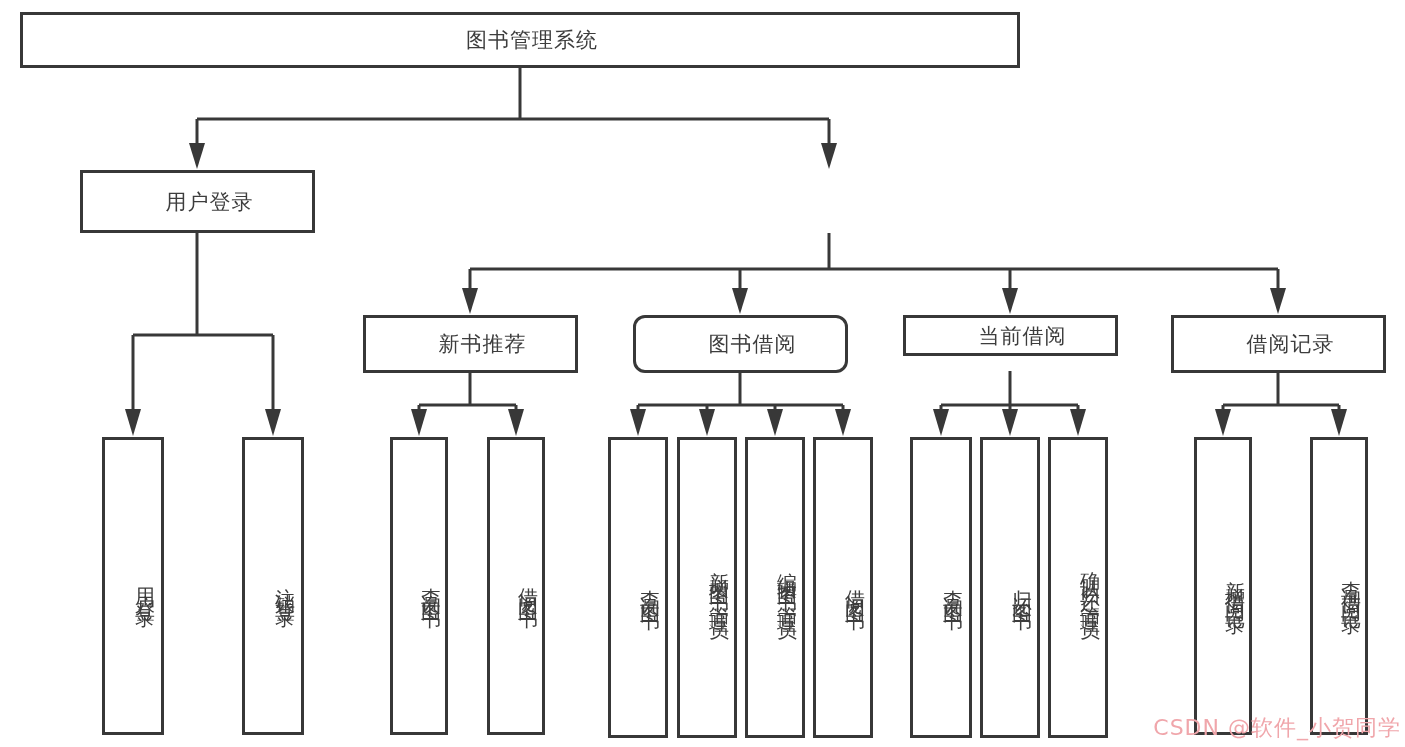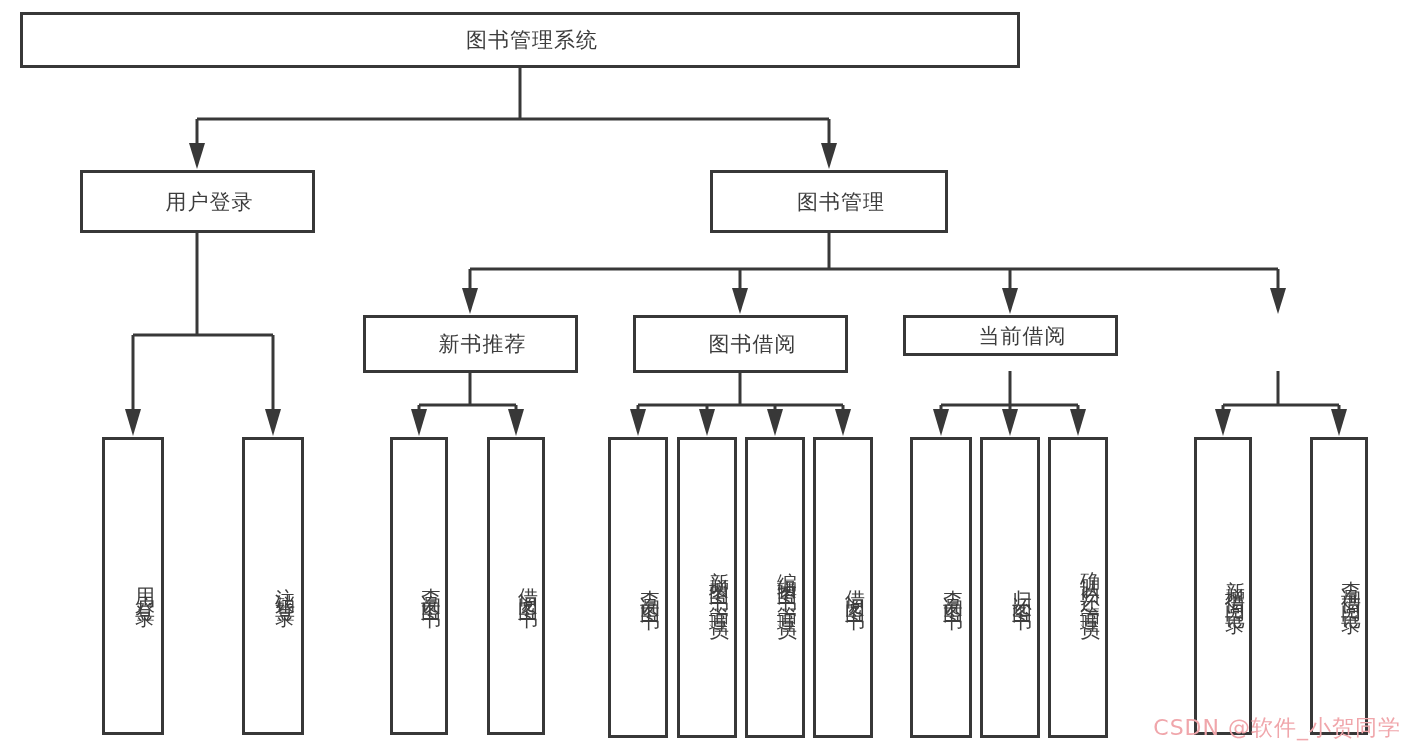--- a/index.html
+++ b/index.html
@@ -106,32 +106,32 @@
     <polygon points="1331,409 1347,409 1339,436" stroke="none"></polygon>
   </svg>
 
   <div class="node" style="left:20px;top:12px;width:1000px;height:56px;">
     <span>图书管理系统</span>
   </div>
 
   <div class="node" style="left:80px;top:170px;width:235px;height:63px;">
     <span>用户登录</span>
   </div>
-  <div class="node" style="left:710px;top:170px;width:238px;height:63px;">
-    <span>图书管理</span>
-  </div>
 
   <div class="node" style="left:363px;top:315px;width:215px;height:58px;justify-content:center;">
     <span>新书推荐</span>
   </div>
-  <div class="node" style="left:633px;top:315px;width:215px;height:58px;">
+  <div class="node" style="left:633px;top:315px;width:215px;height:58px;border-radius:12px;">
     <span>图书借阅</span>
   </div>
   <div class="node" style="left:903px;top:315px;width:215px;height:41px;">
     <span>当前借阅</span>
+  </div>
+  <div class="node" style="left:1171px;top:315px;width:215px;height:58px;">
+    <span>借阅记录</span>
   </div>
 
   <div class="node leaf" style="left:102px;top:437px;width:62px;height:298px;">
     <span class="vtext">用户登录</span>
   </div>
   <div class="node leaf" style="left:242px;top:437px;width:62px;height:298px;">
     <span class="vtext">注销登录</span>
   </div>
 
   <div class="node leaf" style="left:390px;top:437px;width:58px;height:298px;">

